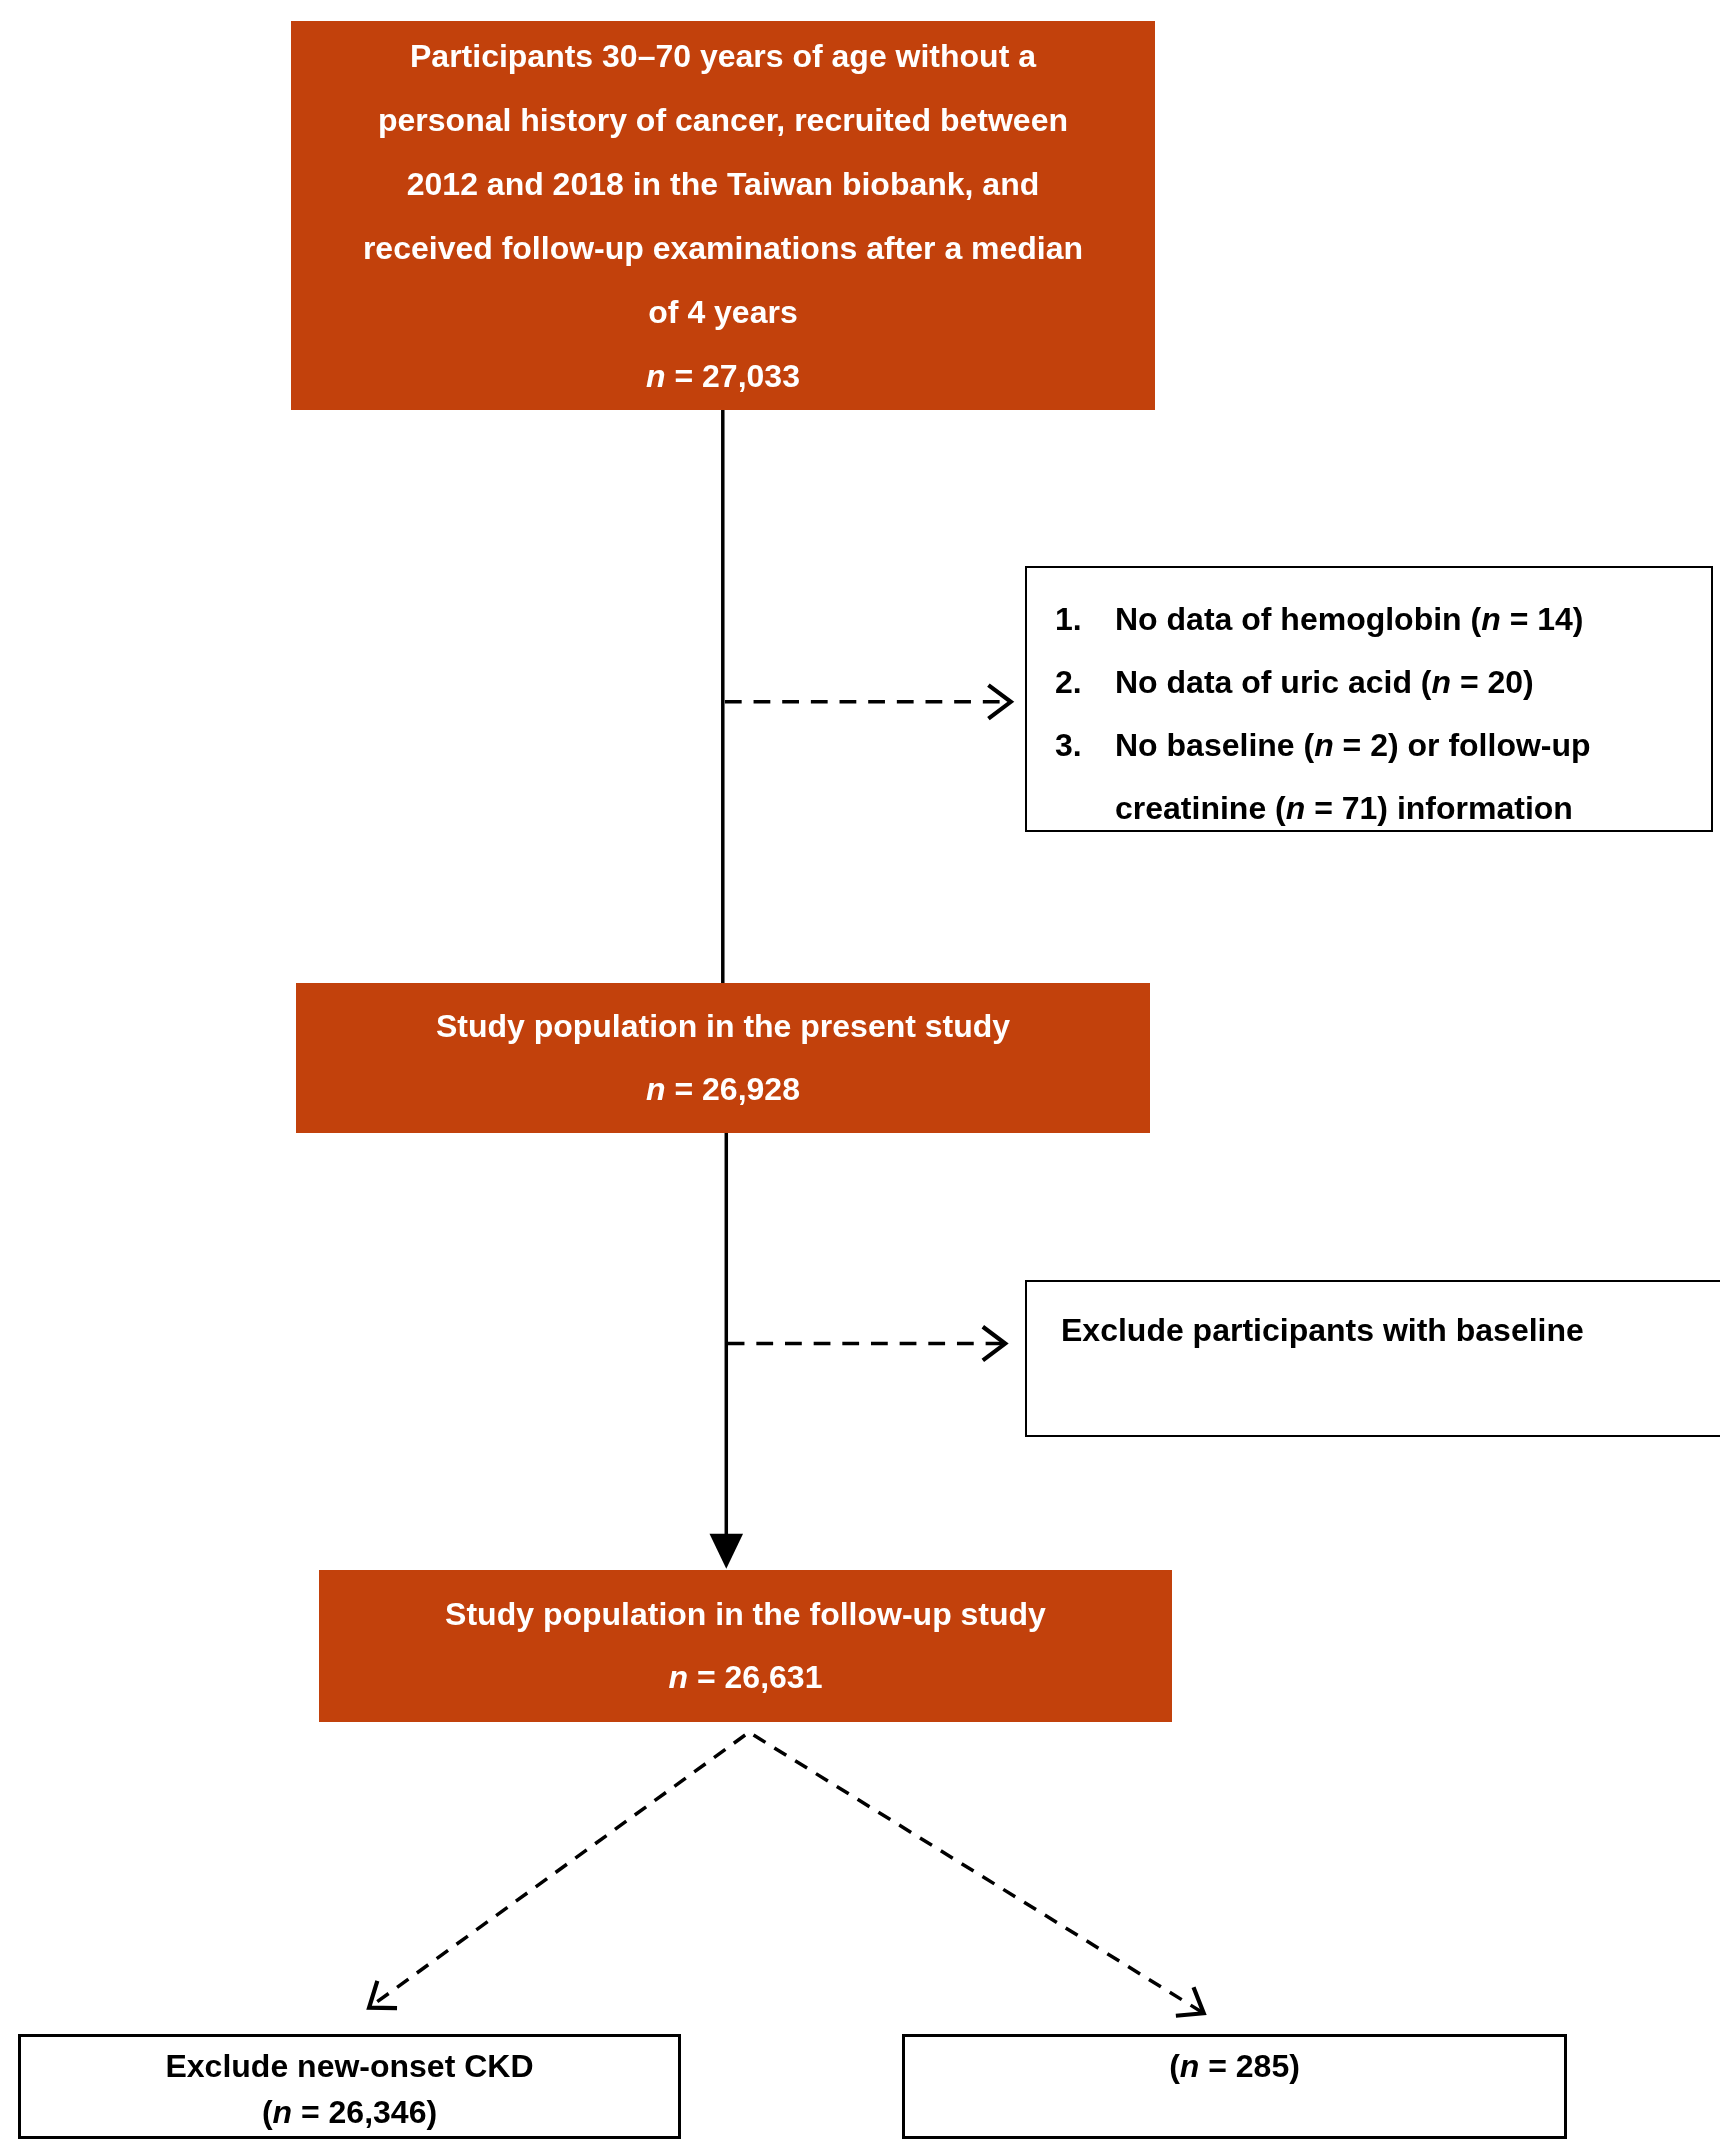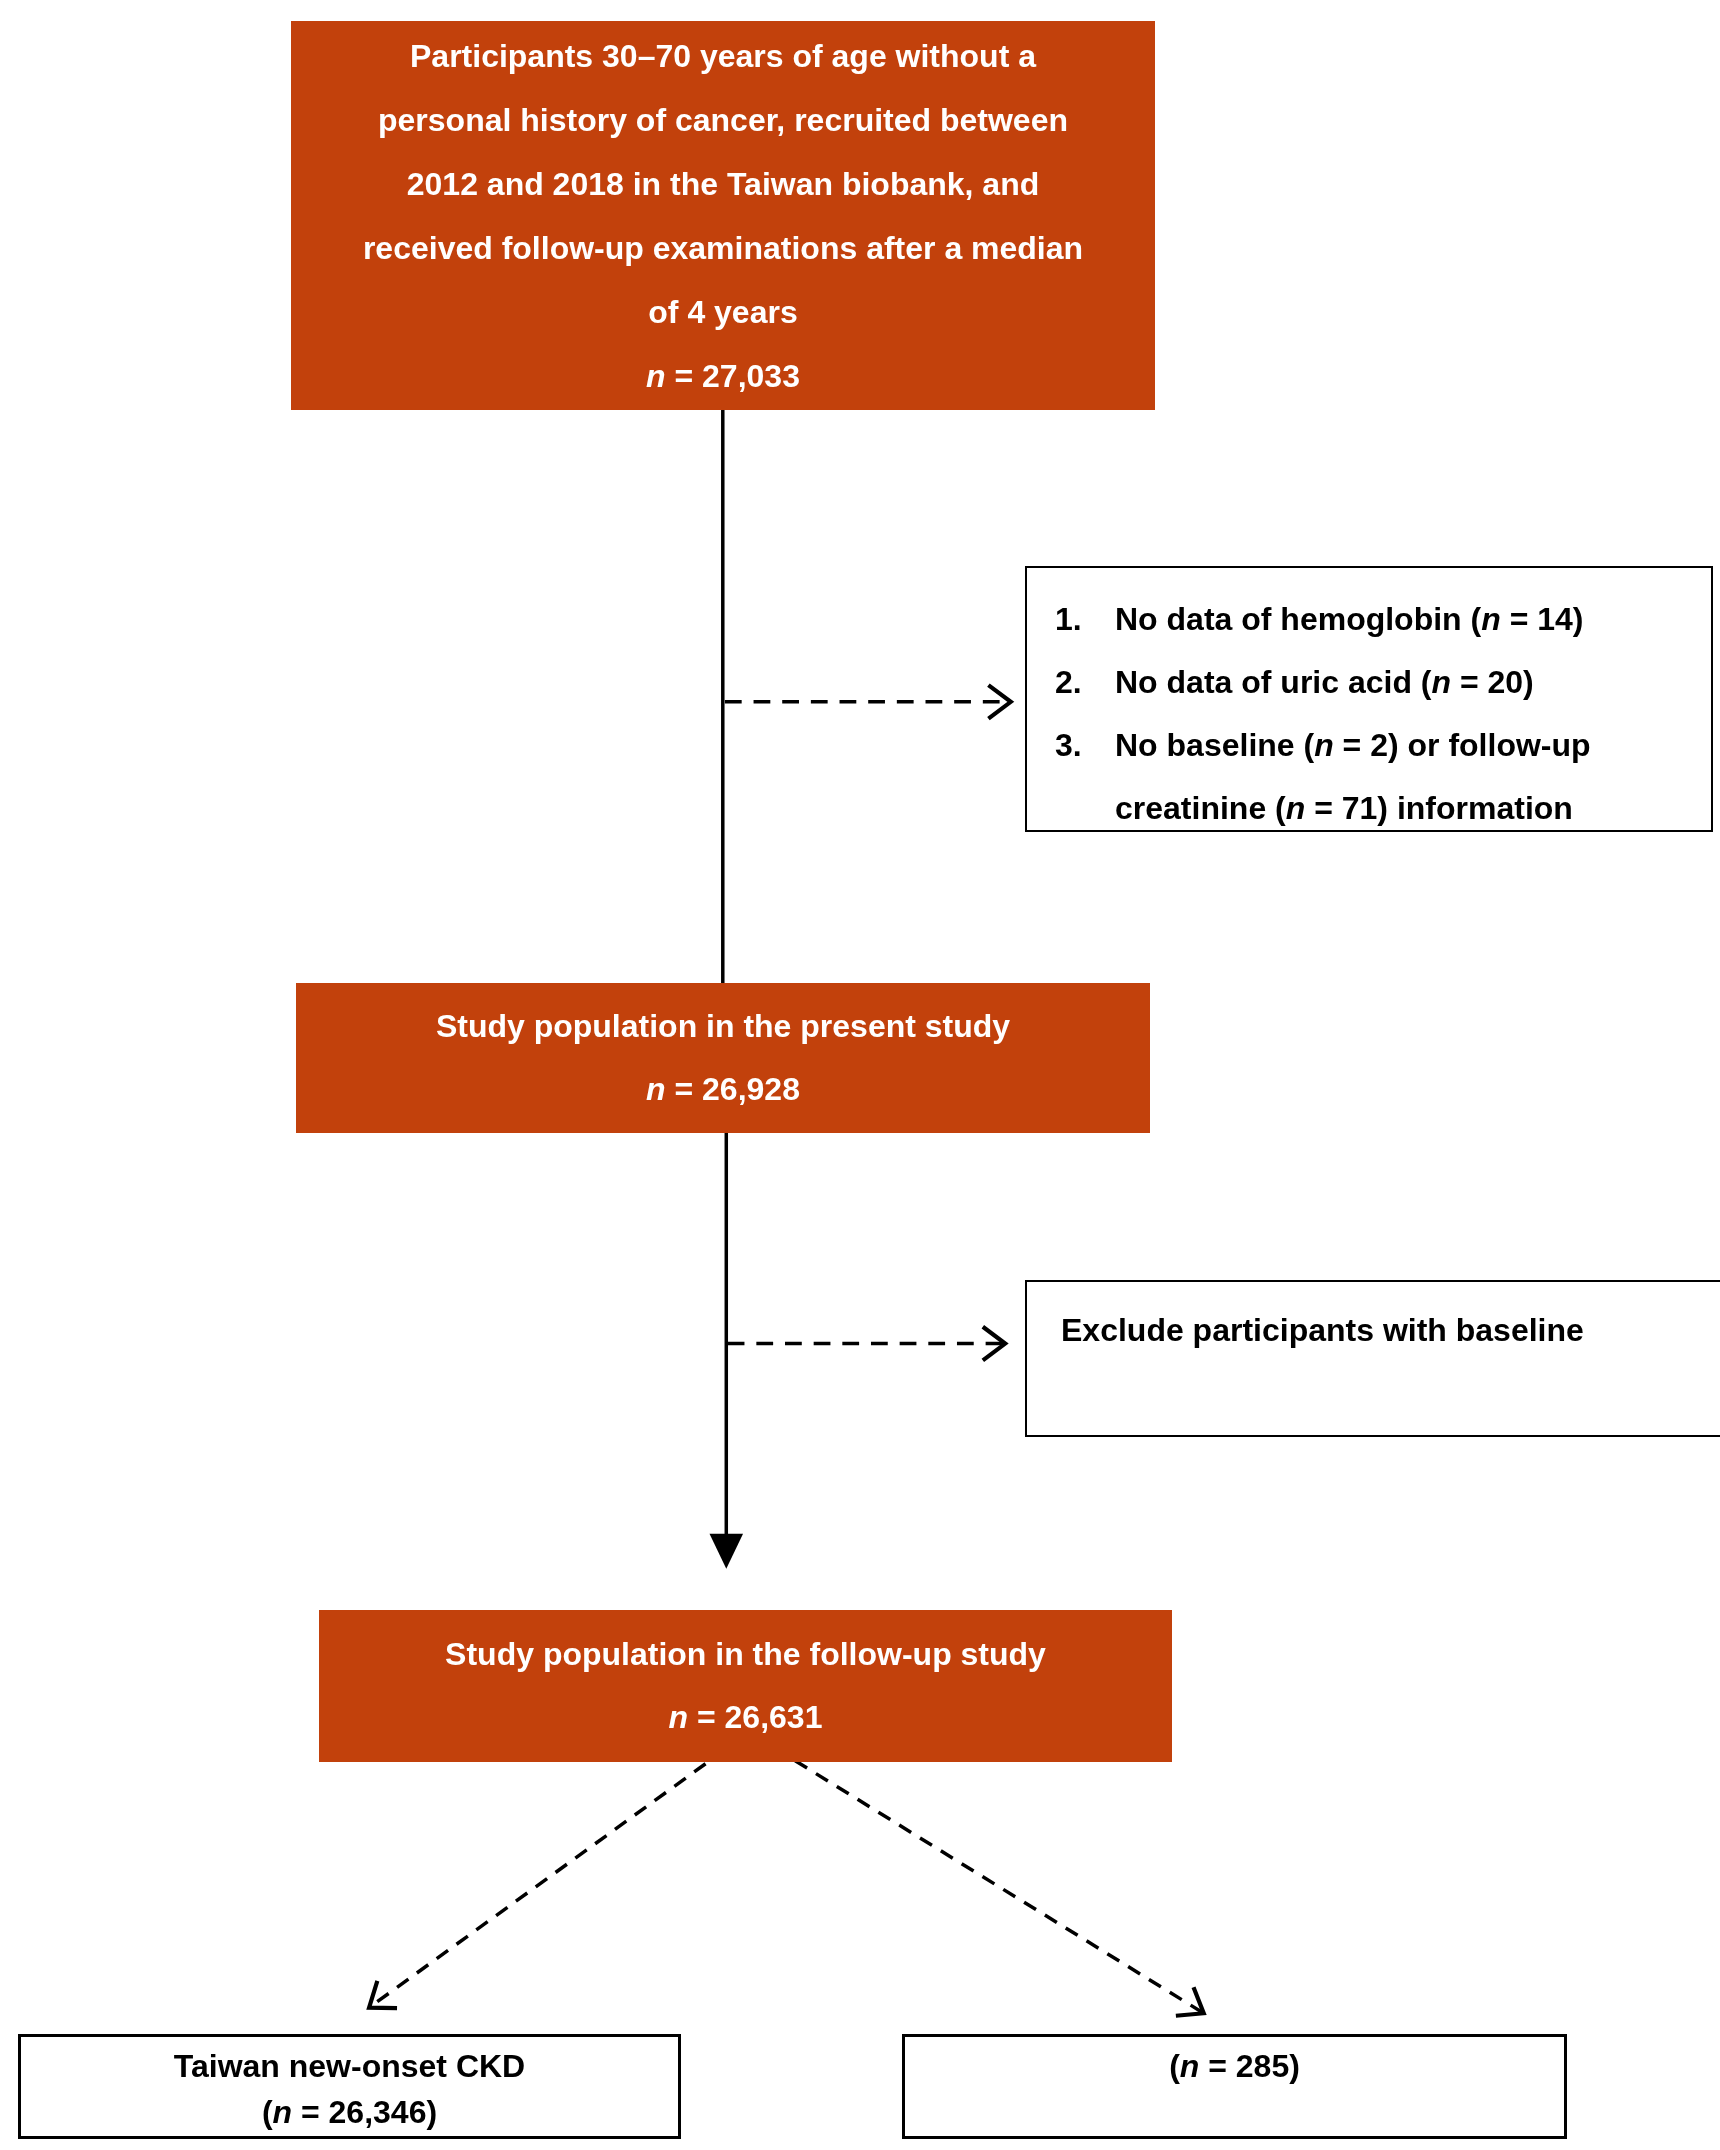--- a/index.html
+++ b/index.html
@@ -37,21 +37,21 @@
   .ex1-box{left:1025px;top:566px;width:688px;height:266px;padding:19.6px 21px 0 28px;text-align:left;}
   .ex-row{display:flex;font-size:32px;line-height:63px;white-space:nowrap;}
   .ex-num{width:60px;flex:0 0 60px;}
   .ex-text{flex:1;}
   
   .present-box{left:296px;top:983px;width:854px;height:150px;}
   
   .ex2-box{left:1025px;top:1280px;width:748px;height:157px;padding:18px 21px 0 34px;text-align:left;}
   .ex2-box .line2{line-height:60px;}
   
-  .followup-box{left:319px;top:1570px;width:853px;height:152px;margin-top:40px;}
+  .followup-box{left:319px;top:1570px;width:853px;height:152px;}
   
   .wo-box{left:18px;top:2034px;width:663px;height:105px;border-width:3.5px;padding-top:5.6px;}
   .w-box{left:902px;top:2034px;width:665px;height:105px;border-width:3.5px;padding-top:5.6px;}
   .outcome-line{font-size:32px;line-height:46px;white-space:nowrap;}
   .connectors{position:absolute;left:0;top:0;pointer-events:none;}
 </style>
 </head>
 <body>
 
 <div class="page">
@@ -107,21 +107,21 @@
   <div class="box light ex2-box">
     <div class="line2">Exclude participants with baseline</div>
   </div>
 
   <div class="box dark followup-box">
     <div class="line2">Study population in the follow-up study</div>
     <div class="line2"><span class="it">n</span><span> = 26,631</span></div>
   </div>
 
   <div class="box light wo-box">
-    <div class="outcome-line">Taiwan new-onset CKD</div>
+    <div class="outcome-line">Exclude new-onset CKD</div>
     <div class="outcome-line"><span>(</span><span class="it">n</span><span> = 26,346)</span></div>
   </div>
 
   <div class="box light w-box">
     <div class="outcome-line"><span>(</span><span class="it">n</span><span> = 285)</span></div>
   </div>
 
 </div>
 
 

